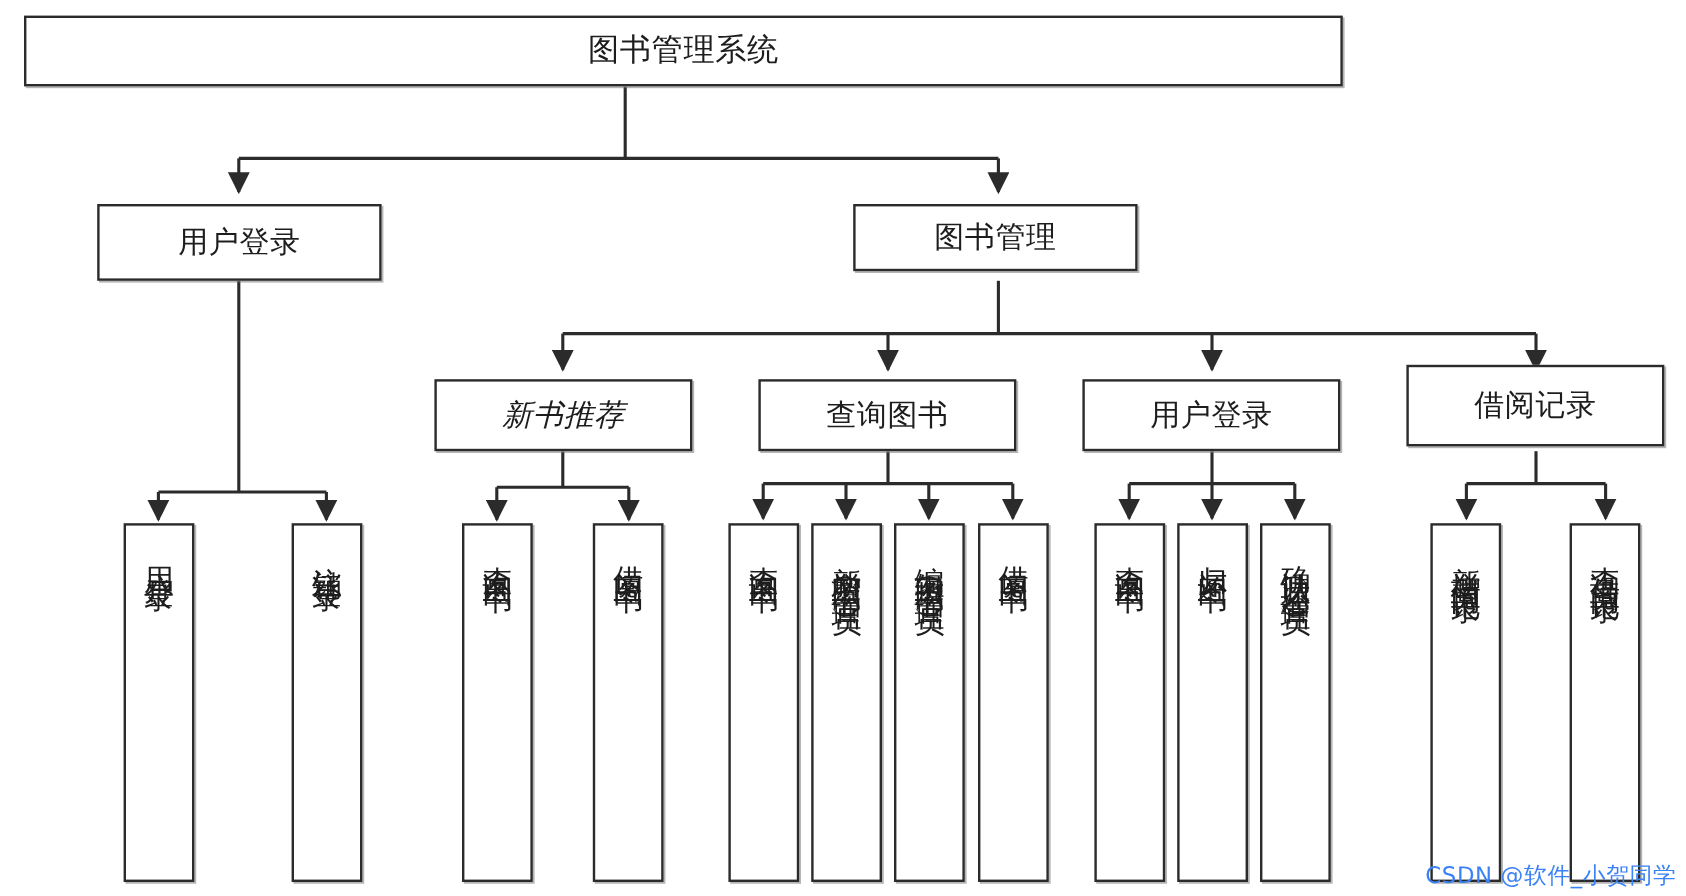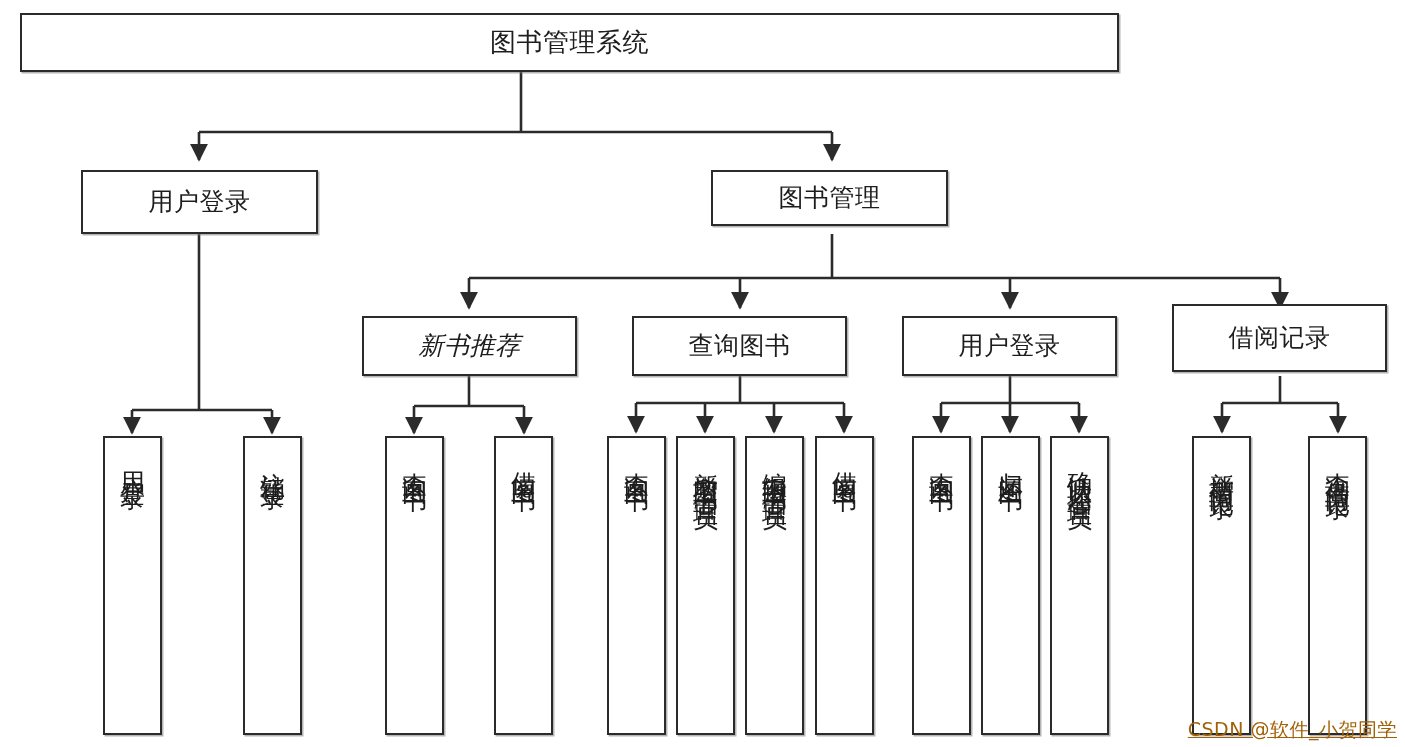--- a/index.html
+++ b/index.html
@@ -60,26 +60,25 @@
     font-size: 25px;
     line-height: 1.0;
     letter-spacing: 5px;
     white-space: nowrap;
   }
   .watermark {
     position: absolute;
     right: 8px;
     bottom: 4px;
     font-size: 19px;
-    color: #a16207;
+    color: #3b82f6;
     letter-spacing: 0.5px;
     z-index: 5;
     white-space: nowrap;
     font-family: "DejaVu Sans", "Liberation Sans", sans-serif;
-    text-decoration: underline;
   }
 </style>
 </head>
 <body>
 
 <div id="canvas">
 
   <svg id="wires" viewBox="0 0 1405 747" width="1405" height="747" xmlns="http://www.w3.org/2000/svg">
     <defs>
       <marker id="arrow" viewBox="0 0 10 10" refX="9" refY="5" markerWidth="7" markerHeight="7" orient="auto-start-reverse">

